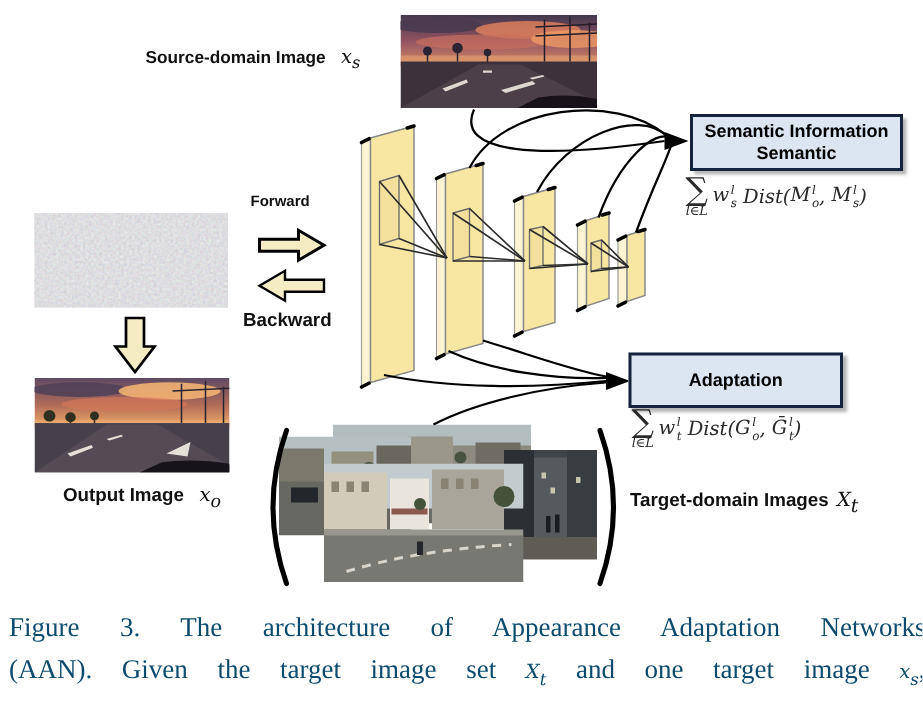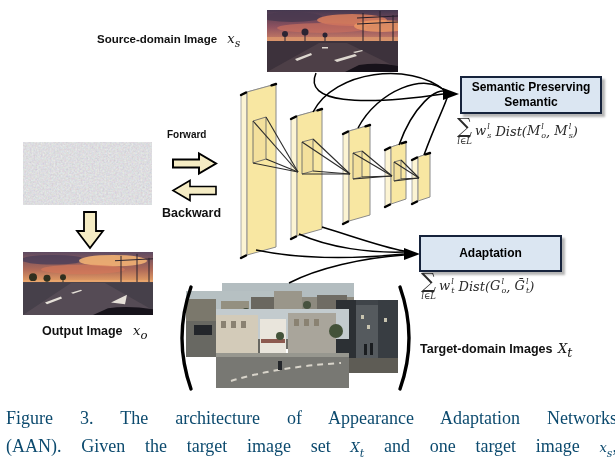--- a/index.html
+++ b/index.html
@@ -315,21 +315,21 @@
 
   <div class="abs lbl overlay" style="left:97px;top:31px;font-size:11.5px;">
     <span>Source-domain Image</span>
     <span class="formula-inline" style="font-size:13px;margin-left:7px;font-weight:normal;"><span class="fbase">x</span><sub>s</sub></span>
   </div>
 
   <div class="abs lbl overlay" style="left:167px;top:129px;font-size:10px;">Forward</div>
   <div class="abs lbl overlay" style="left:162px;top:206px;font-size:12.5px;">Backward</div>
 
   <div class="bluebox overlay" style="left:460px;top:76px;width:138px;height:34px;">
-    <div>Semantic Preserving</div>
+    <div>Semantic Information</div>
     <div>Semantic</div>
   </div>
   <div class="formula overlay" style="left:457px;top:118px;">
       <span class="fsum">
         <span class="fsigma">∑</span>
         <span class="fsumlim">l∈L</span>
       </span>
       <span class="ftok">
         <span class="fbase">w</span>
         <span class="fss">
@@ -388,21 +388,21 @@
         </span>
       </span>
       <span class="fplain">)</span>
     </div>
 
   <div class="abs lbl overlay" style="left:42px;top:322px;font-size:12.5px;">
     <span>Output Image</span>
     <span class="formula-inline" style="font-size:14px;margin-left:7px;font-weight:normal;"><span class="fbase">x</span><sub>o</sub></span>
   </div>
 
-  <div class="abs lbl overlay" style="left:420px;top:339px;font-size:12.5px;">
+  <div class="abs lbl overlay" style="left:420px;top:323px;font-size:12.5px;">
     <span>Target-domain Images</span>
     <span class="formula-inline" style="font-size:15px;margin-left:2px;font-weight:normal;"><span class="fbase">X</span><sub>t</sub></span>
   </div>
 
   <div id="caption">
     <div class="caption-line">Figure 3. The architecture of Appearance Adaptation Networks</div>
     <div class="caption-line"><span>(AAN). Given the target image set </span><span class="formula-inline"><span class="fbase">X</span><sub>t</sub></span><span> and one target image </span><span class="formula-inline"><span class="fbase">x</span><sub>s</sub></span><span>,</span></div>
   </div>
 
 </div>

